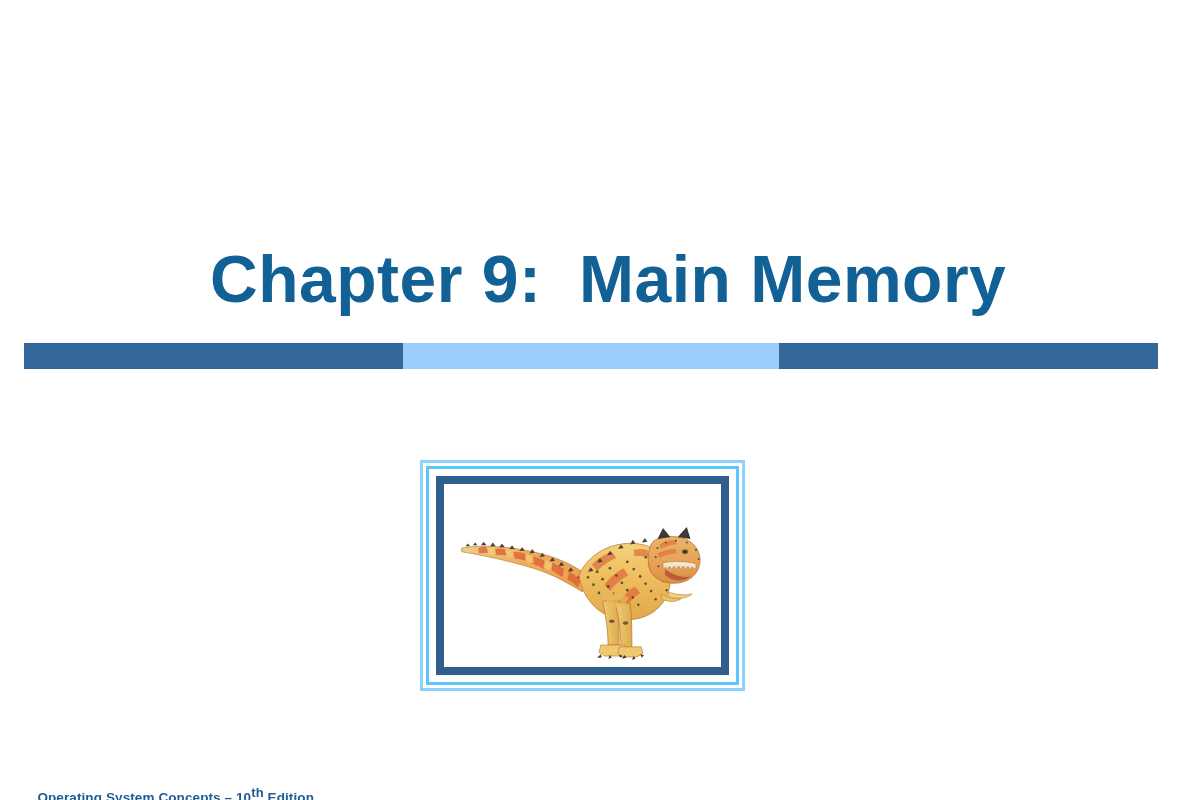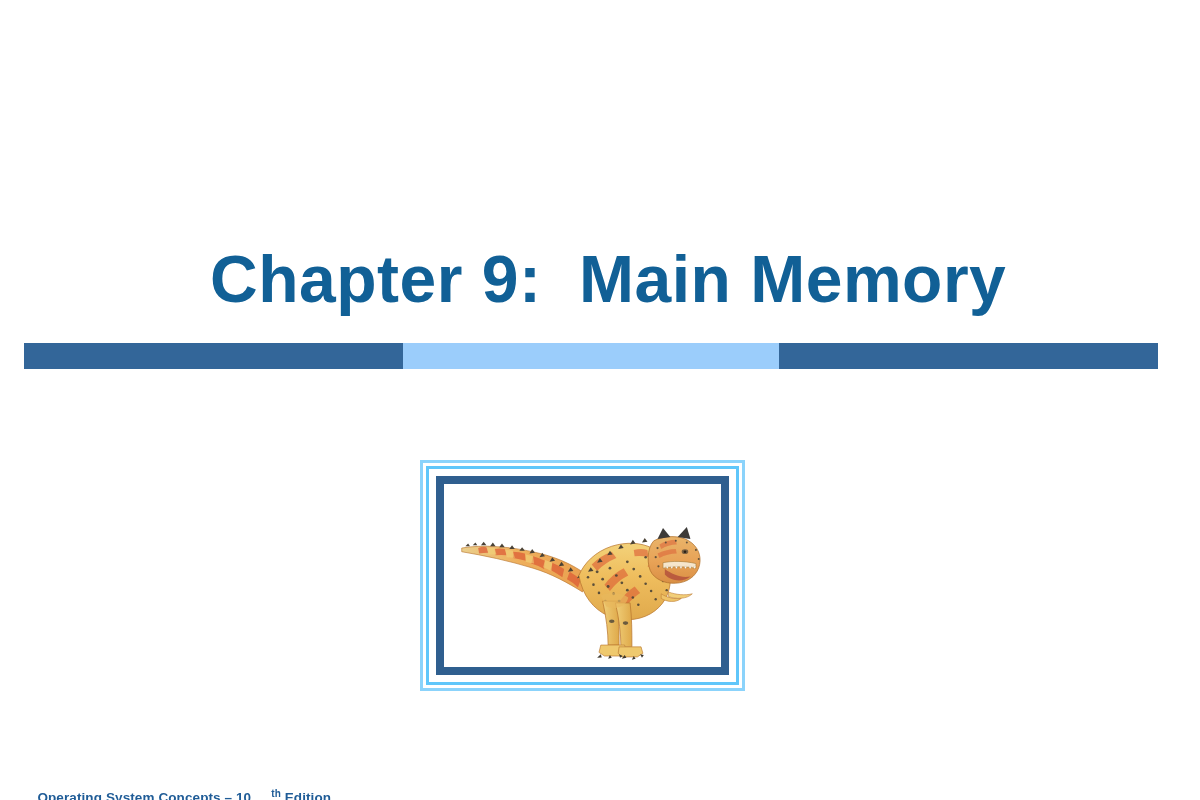--- a/index.html
+++ b/index.html
@@ -100,24 +100,23 @@
     position: absolute;
     left: 22px;
     top: 775px;
     font-size: 13.5px;
     font-weight: bold;
     color: #1F5C97;
     letter-spacing: 0.1px;
     white-space: pre;
   }
   .footer sup {
-    font-size: 10px;
+    font-size: 13px;
     vertical-align: super;
     line-height: 0;
-    margin-left: 20px;
   }
 </style>
 </head>
 <body>
 
 <div class="slide">
 
   <div class="slide-title">Chapter 9:  Main Memory</div>
 
   <div class="divider">

